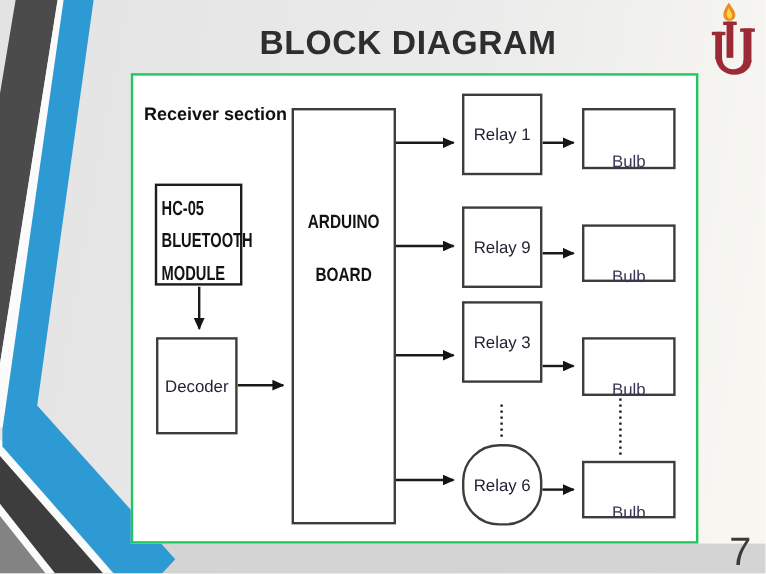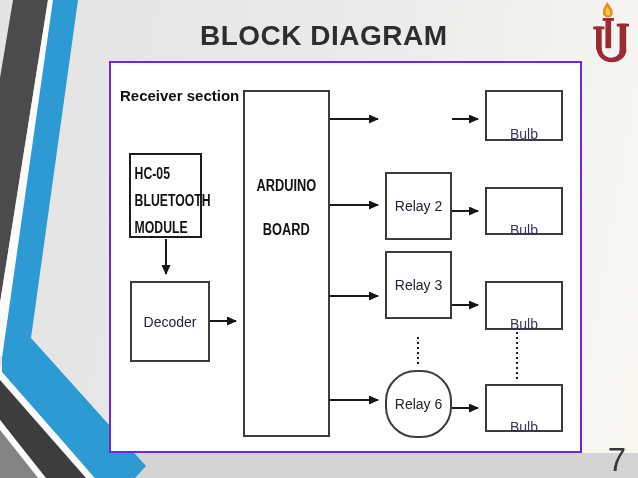--- a/index.html
+++ b/index.html
@@ -5,40 +5,40 @@
   html,body{margin:0;padding:0;}
   body{
     width:638px;height:478px;overflow:hidden;position:relative;
     font-family:"Liberation Sans", sans-serif;
     background:linear-gradient(100deg,#e3e3e3 0%,#ebebeb 55%,#f8f7f2 96%);
   }
   .footer-band{position:absolute;left:0;top:453px;width:638px;height:25px;background:#d4d4d4;}
   .stripes{position:absolute;left:0;top:0;width:638px;height:478px;pointer-events:none;}
   .title{
     position:absolute;left:200px;top:20px;width:280px;margin:0;
-    font-size:28px;font-weight:600;letter-spacing:.5px;color:#2e2e2e;
+    text-align:center;font-size:28px;font-weight:600;letter-spacing:.5px;color:#2e2e2e;
   }
   .logo{position:absolute;left:591px;top:2px;width:44px;height:66px;}
   .page-number{position:absolute;right:12px;bottom:0px;font-size:33px;color:#3a3a3a;line-height:1.1;}
   .panel{
     position:absolute;left:109px;top:61px;width:473px;height:392px;
-    background:#fff;border:2px solid #6d28d9;box-sizing:border-box;
+    background:#fff;border:2px solid #22c55e;box-sizing:border-box;
   }
   .connectors{position:absolute;left:0;top:0;width:469px;height:388px;}
   .section-label{position:absolute;left:9px;top:24px;font-size:15px;font-weight:bold;color:#101010;}
   .node{position:absolute;box-sizing:border-box;background:#fff;border:2px solid #3c3c3c;}
   .node.flexc{display:flex;align-items:center;justify-content:center;}
   .hc05{left:18px;top:90px;width:73px;height:85px;border-color:#1d1d1d;}
   .hc05 .lines{padding:5px 0 0 5px;font-size:17px;font-weight:bold;line-height:27px;color:#131313;
     transform:scaleX(.72);transform-origin:0 0;white-space:nowrap;}
   .arduino{left:132px;top:27px;width:87px;height:347px;}
   .arduino .lines{padding-top:86px;display:flex;flex-direction:column;gap:28px;align-items:center;
     font-size:16px;font-weight:bold;line-height:16px;color:#131313;}
   .arduino .lines div{transform:scaleX(.8);white-space:nowrap;}
-  .decoder{left:19px;top:218px;width:80px;height:81px;}
+  .decoder{left:19px;top:218px;width:68px;height:81px;}
   .decoder-label{font-size:14px;color:#23233a;}
   .relay{left:274px;width:67px;height:68px;}
   .relay-label{font-size:14px;color:#222233;}
   .bulb{left:374px;width:78px;}
   .bulb-label{font-size:14px;color:#3e3456;margin-top:37px;}
   .r1{top:15px;} .r2{top:109px;} .r3{top:188px;} .r6{top:307px;border-radius:31px;}
   .b1{top:27px;height:51px;} .b2{top:124px;height:48px;} .b3{top:218px;height:49px;} .b4{top:321px;height:48px;}
 </style>
 </head>
 <body>
@@ -108,22 +108,25 @@
     <div class="lines">
       <div>ARDUINO</div>
       <div>BOARD</div>
     </div>
   </div>
 
   <div class="node flexc decoder">
     <span class="decoder-label">Decoder</span>
   </div>
 
+  <div class="node flexc relay r1">
+    <span class="relay-label">Relay 1</span>
+  </div>
   <div class="node flexc relay r2">
-    <span class="relay-label">Relay 2</span>
+    <span class="relay-label">Relay 9</span>
   </div>
   <div class="node flexc relay r3">
     <span class="relay-label">Relay 3</span>
   </div>
   <div class="node flexc relay r6">
     <span class="relay-label">Relay 6</span>
   </div>
 
   <div class="node flexc bulb b1">
     <span class="bulb-label">Bulb</span>

